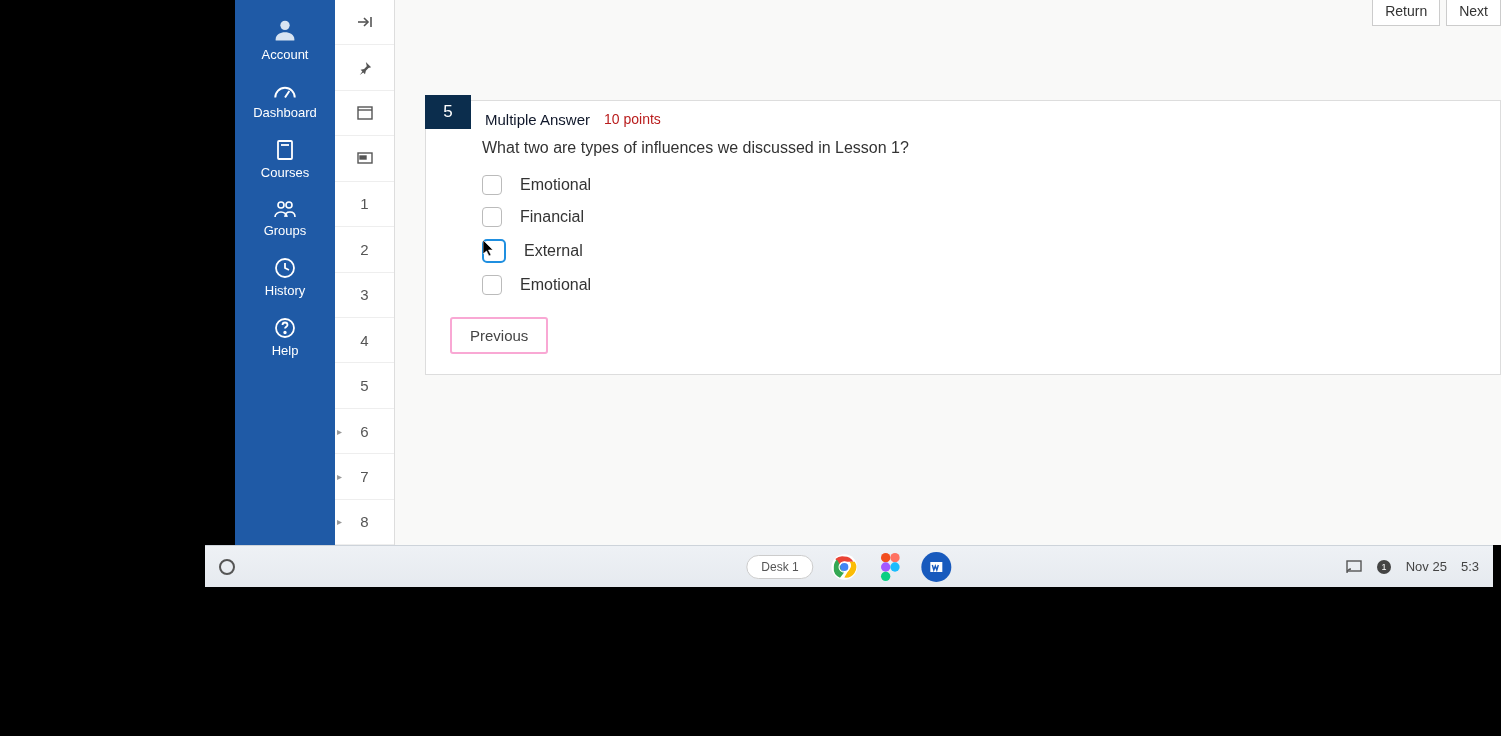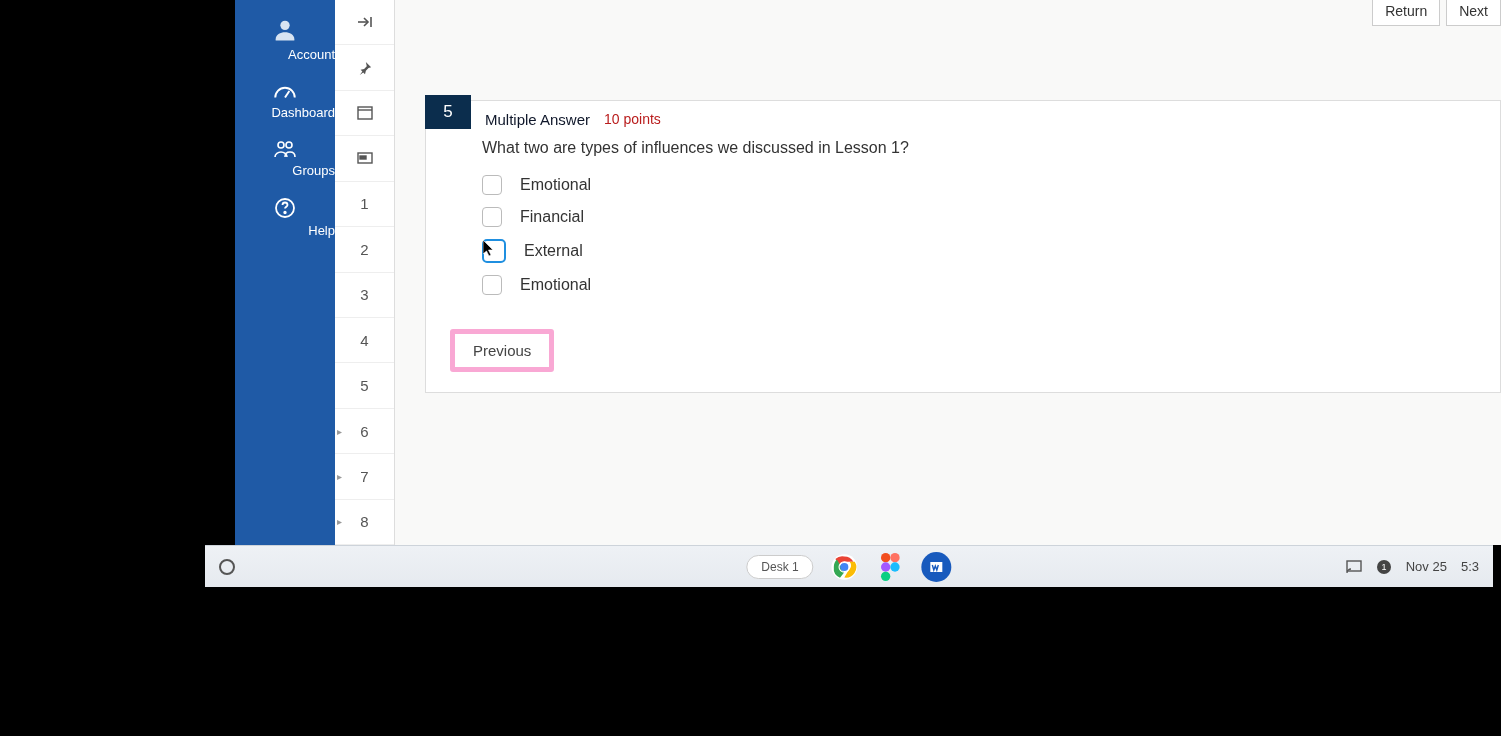--- a/index.html
+++ b/index.html
@@ -25,21 +25,21 @@
     width: 100px;
     background: #1f5aa6;
     color: #fff;
     display: flex;
     flex-direction: column;
     align-items: center;
     padding-top: 8px;
   }
   .gn-item {
     width: 100%;
-    text-align: right;
+    text-align: center;
     padding: 8px 0 10px;
     cursor: pointer;
     font-size: 13px;
   }
   .gn-item .gn-icon {
     display: block;
     margin: 0 auto 3px;
   }
   
   .qnav {
@@ -143,22 +143,22 @@
     cursor: pointer;
     flex-shrink: 0;
   }
   .chk.focused {
     border: 2.5px solid #1f8fe0;
     border-radius: 5px;
     width: 24px;
     height: 24px;
   }
   .prev-btn {
-    margin: 28px 0 0 24px;
-    border: 5px solid #f9a8d4;
+    margin: 16px 0 0 24px;
+    border: 2px solid #f9a8d4;
     background: #fff;
     padding: 8px 18px;
     font-size: 15px;
     color: #444;
     cursor: pointer;
     border-radius: 3px;
   }
   
   .taskbar {
     position: absolute;
@@ -237,27 +237,41 @@
       <span>Account</span>
     </div>
     <div class="gn-item">
       <svg class="gn-icon" width="26" height="22" viewBox="0 0 24 20" fill="none" stroke="#fff" stroke-width="1.8">
           <path d="M3 16a9 9 0 0 1 18 0"></path>
           <line x1="12" y1="16" x2="16" y2="10"></line>
         </svg>
       <span>Dashboard</span>
     </div>
     <div class="gn-item">
+      <svg class="gn-icon" width="24" height="24" viewBox="0 0 24 24" fill="none" stroke="#fff" stroke-width="1.8">
+          <rect x="5" y="3" width="14" height="18" rx="1"></rect>
+          <line x1="8" y1="7" x2="16" y2="7"></line>
+        </svg>
+      <span>Courses</span>
+    </div>
+    <div class="gn-item">
       <svg class="gn-icon" width="26" height="22" viewBox="0 0 26 22" fill="none" stroke="#fff" stroke-width="1.6">
           <circle cx="9" cy="7" r="3"></circle>
           <circle cx="17" cy="7" r="3"></circle>
           <path d="M3 19c0-3 3-5 6-5s6 2 6 5"></path>
           <path d="M13 19c0-3 2-5 5-5s5 2 5 5"></path>
         </svg>
       <span>Groups</span>
+    </div>
+    <div class="gn-item">
+      <svg class="gn-icon" width="24" height="24" viewBox="0 0 24 24" fill="none" stroke="#fff" stroke-width="1.8">
+          <circle cx="12" cy="12" r="9"></circle>
+          <polyline points="12 7 12 12 16 14"></polyline>
+        </svg>
+      <span>History</span>
     </div>
     <div class="gn-item">
       <svg class="gn-icon" width="24" height="24" viewBox="0 0 24 24" fill="none" stroke="#fff" stroke-width="1.8">
           <circle cx="12" cy="12" r="9"></circle>
           <path d="M9.5 9a2.5 2.5 0 0 1 5 0c0 1.5-2.5 2-2.5 3.5"></path>
           <circle cx="12" cy="16.5" r="0.8" fill="#fff"></circle>
         </svg>
       <span>Help</span>
     </div>
   </div>

